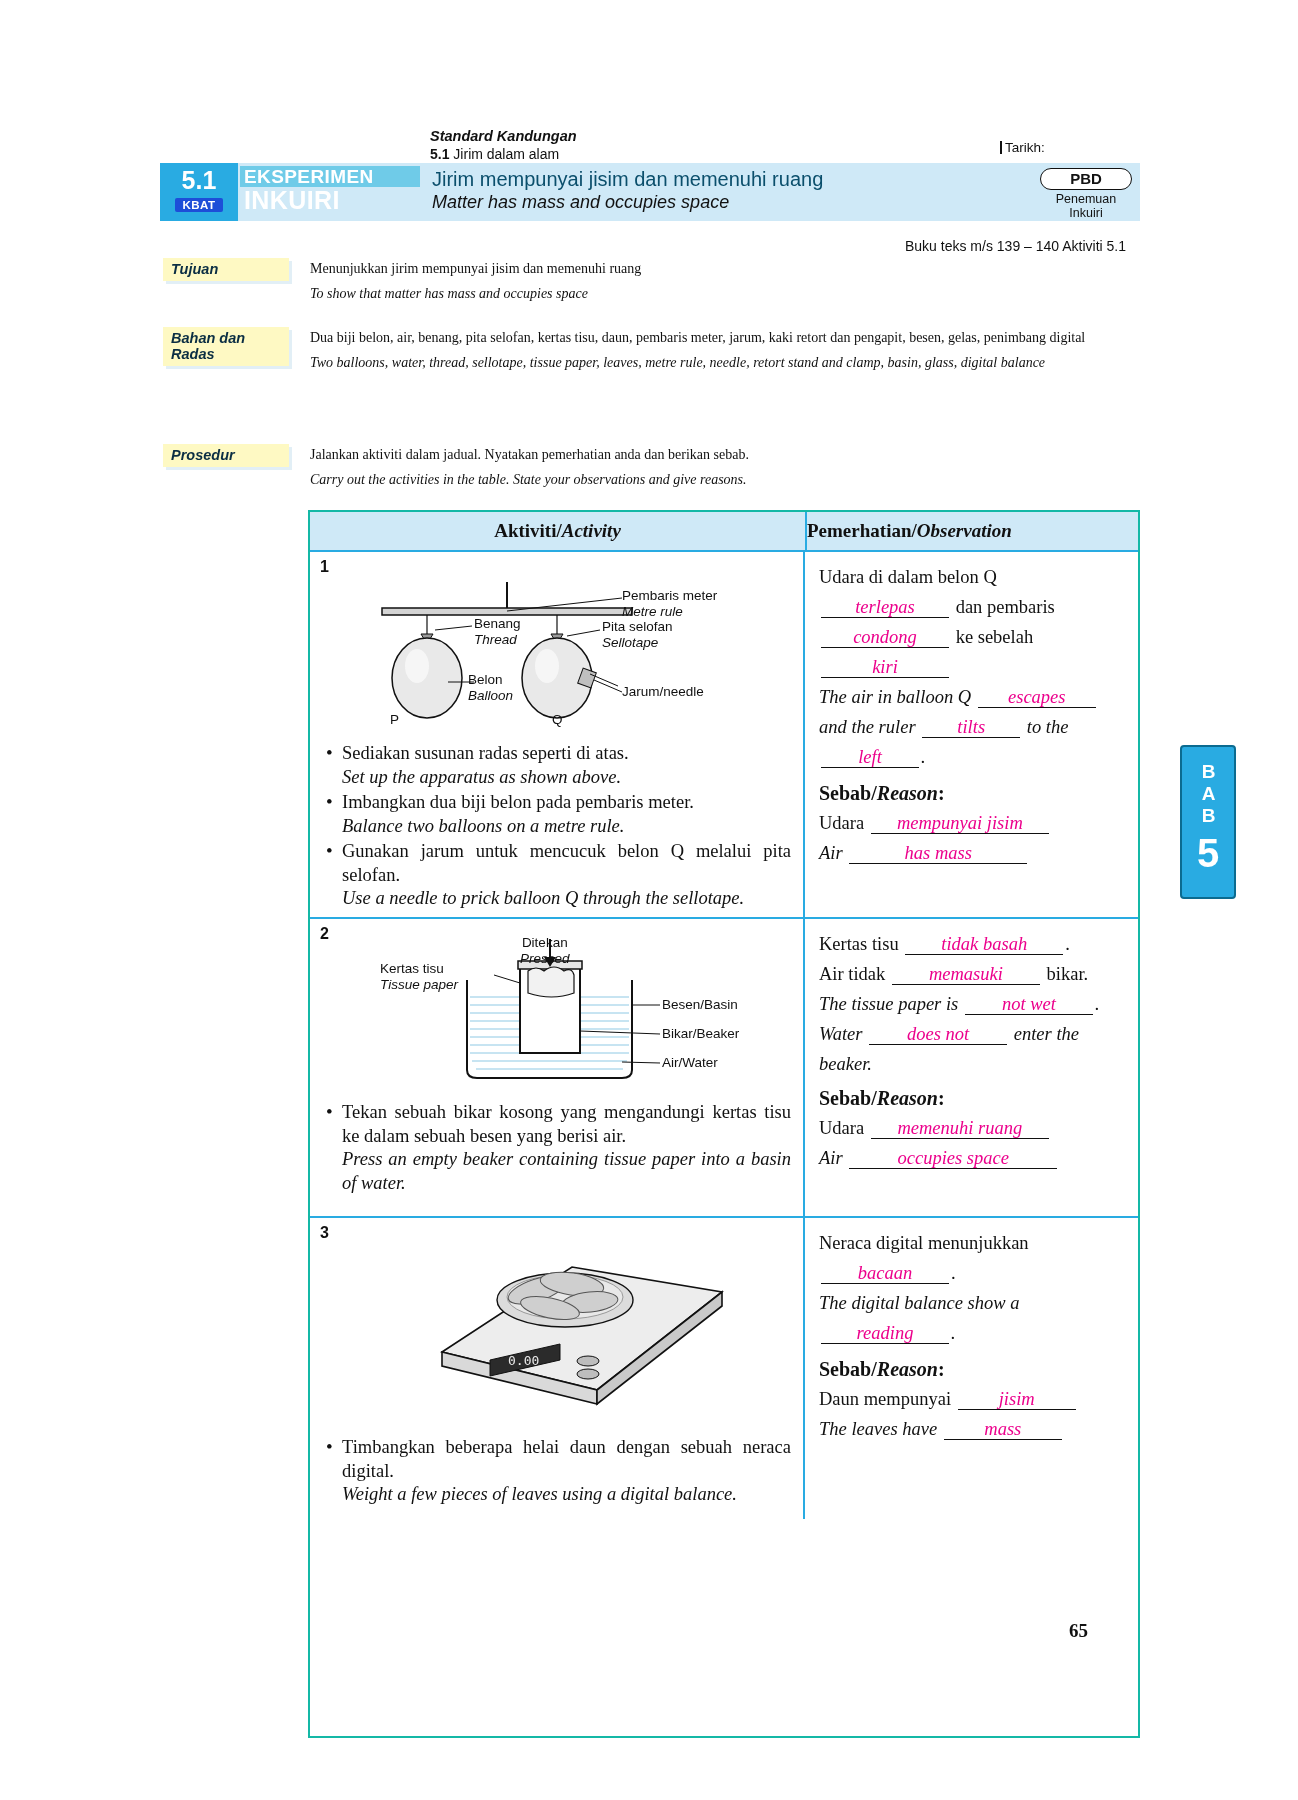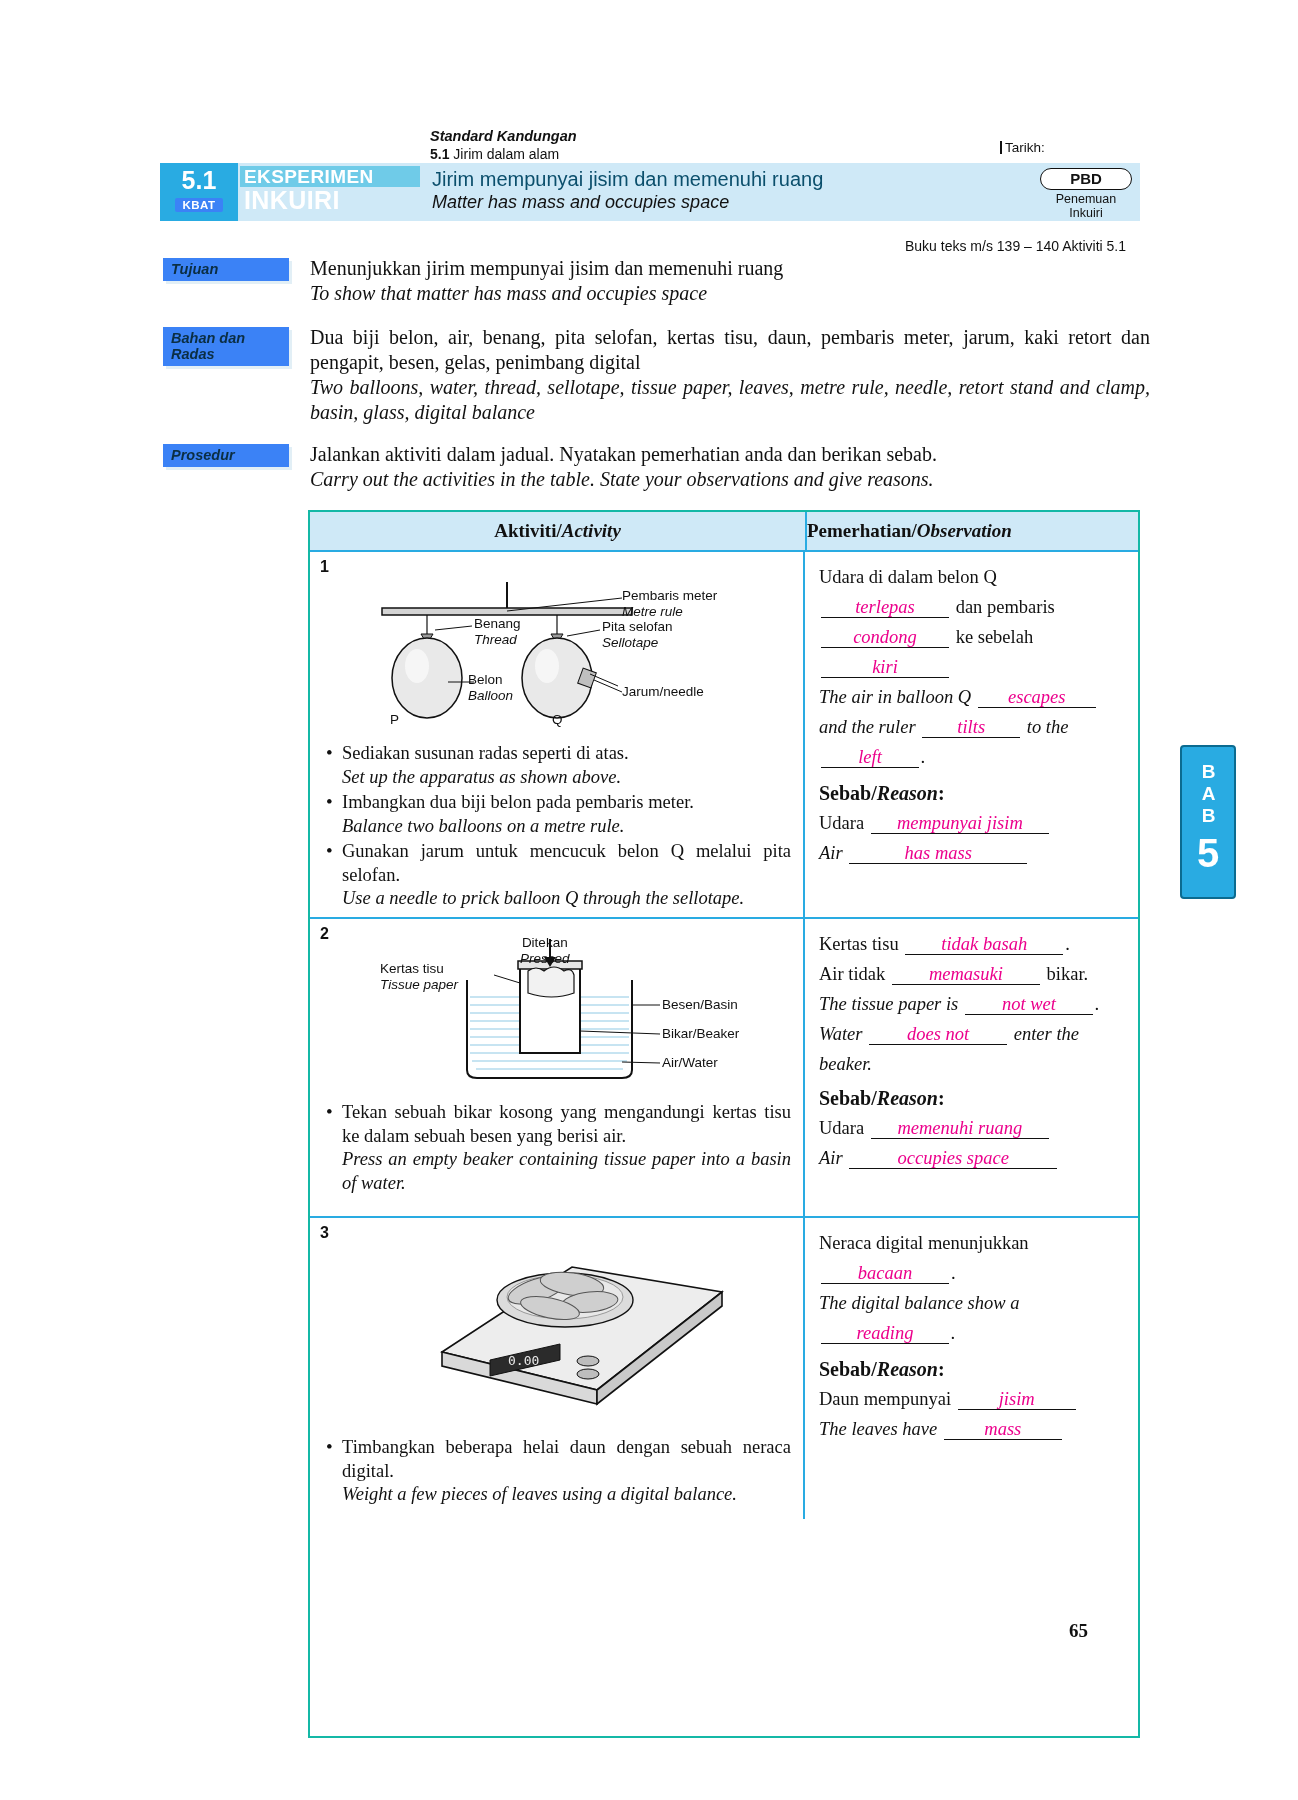--- a/index.html
+++ b/index.html
@@ -38,21 +38,21 @@
   }
   .hdr-badge {
     position:absolute; left:160px; top:163px; width:78px; height:58px;
     background:#29abe2;
     color:#ffffff;
     font-family:"Liberation Sans", sans-serif;
     text-align:center;
   }
   .hdr-badge .num { font-size:25px; font-weight:bold; line-height:29px; padding-top:3px; }
   .hdr-badge .kbat {
-    display:inline-block; background:#3b82f6; color:#fff; font-size:11.5px;
+    display:inline-block; background:#1d4ed8; color:#fff; font-size:11.5px;
     font-weight:bold; padding:1px 7px 1px 7px; border-radius:2px; letter-spacing:0.5px;
   }
   .hdr-eksp {
     position:absolute; left:240px; top:166px; width:180px;
     font-family:"Liberation Sans", sans-serif; color:#ffffff;
   }
   .hdr-eksp .l1 {
     font-size:19px; font-weight:bold; letter-spacing:0.4px; line-height:21px;
     background:#6fcbe8; display:block; padding-left:4px;
   }
@@ -79,32 +79,32 @@
   .pbd .p2 { font-size:12.5px; line-height:14px; }
 
   .buku {
     position:absolute; left:905px; top:238px;
     font-family:"Liberation Sans", sans-serif; font-size:14px;
   }
 
   
   .lbl {
     position:absolute; left:163px; width:112px;
-    background:#3b82f6;
+    background:#fef9c3;
     font-family:"Liberation Sans", sans-serif;
     font-size:14.5px; font-style:italic; font-weight:bold; color:#0b2e43;
     padding:3px 6px 4px 8px;
     box-shadow:3px 3px 0 #e2eff6;
   }
   .lbl.tujuan { top:258px; }
   .lbl.bahan  { top:327px; }
   .lbl.pros   { top:444px; }
   .lbl .l2 { display:block; }
 
-  .body-txt { position:absolute; font-size:20px; line-height:25px; }
+  .body-txt { position:absolute; font-size:14px; line-height:25px; }
   .body-txt .it { font-style:italic; }
 
   #tujuan-text { left:310px; top:256px; width:830px; }
   #bahan-text  { left:310px; top:325px; width:840px; text-align:justify; }
   #pros-text   { left:310px; top:442px; width:840px; }
 
   
   .tbl {
     position:absolute; left:308px; top:510px; width:832px; height:1228px;
     border:2px solid #14b8a6;

